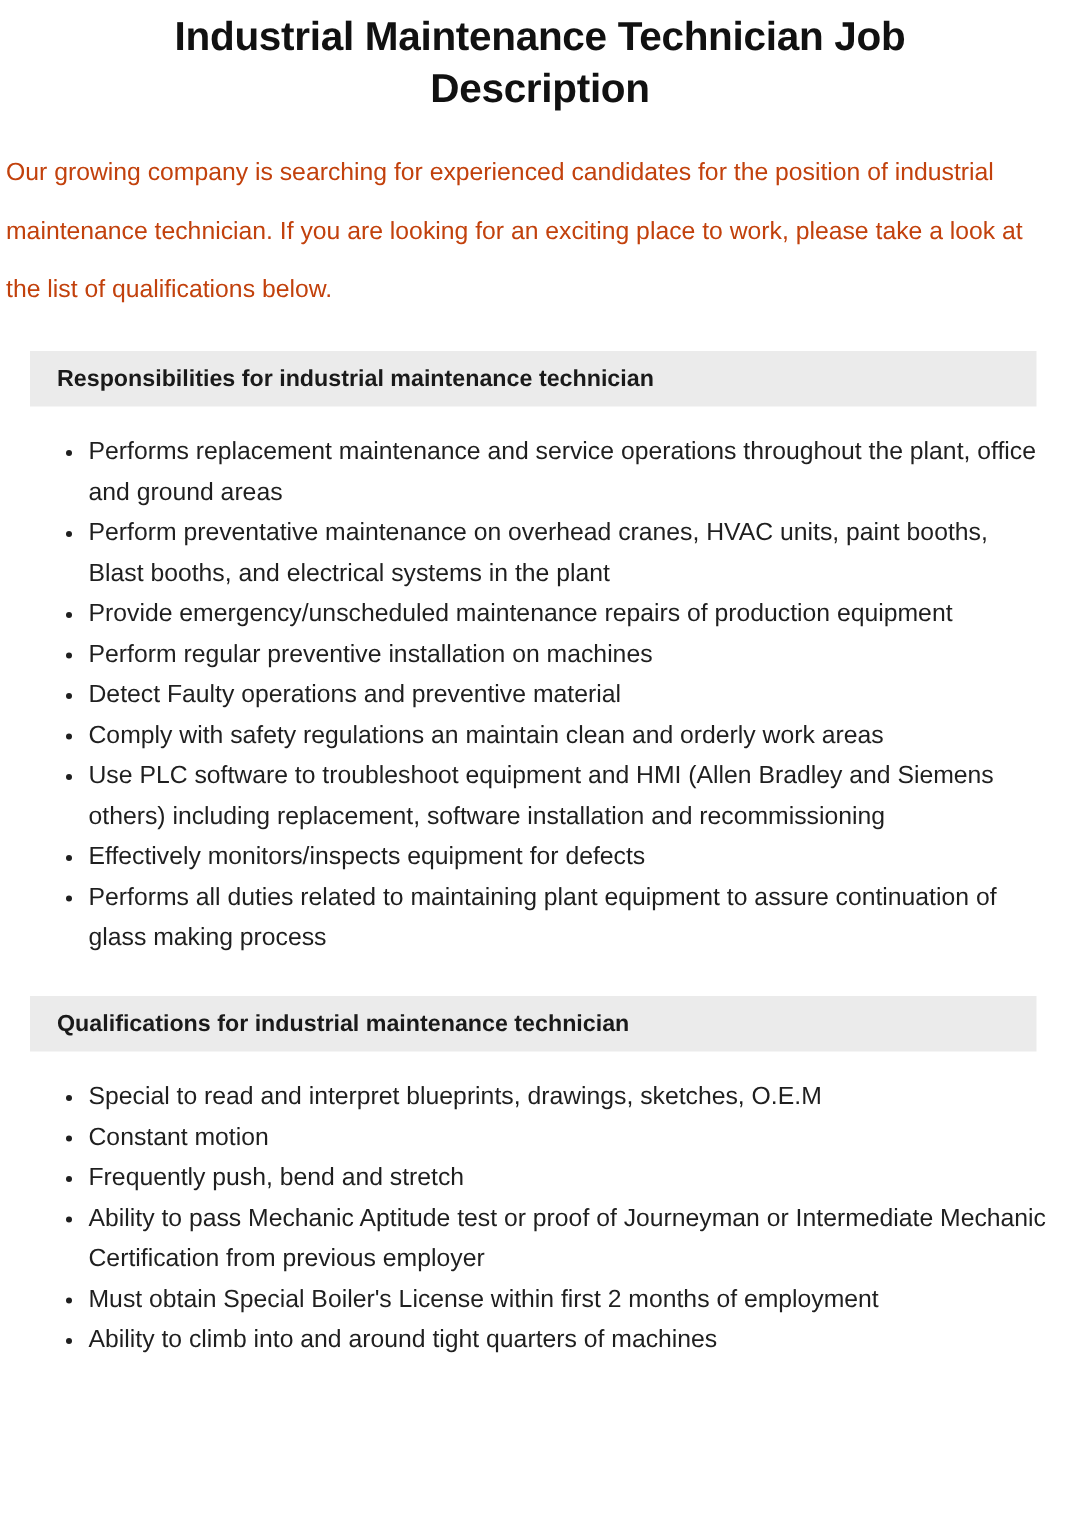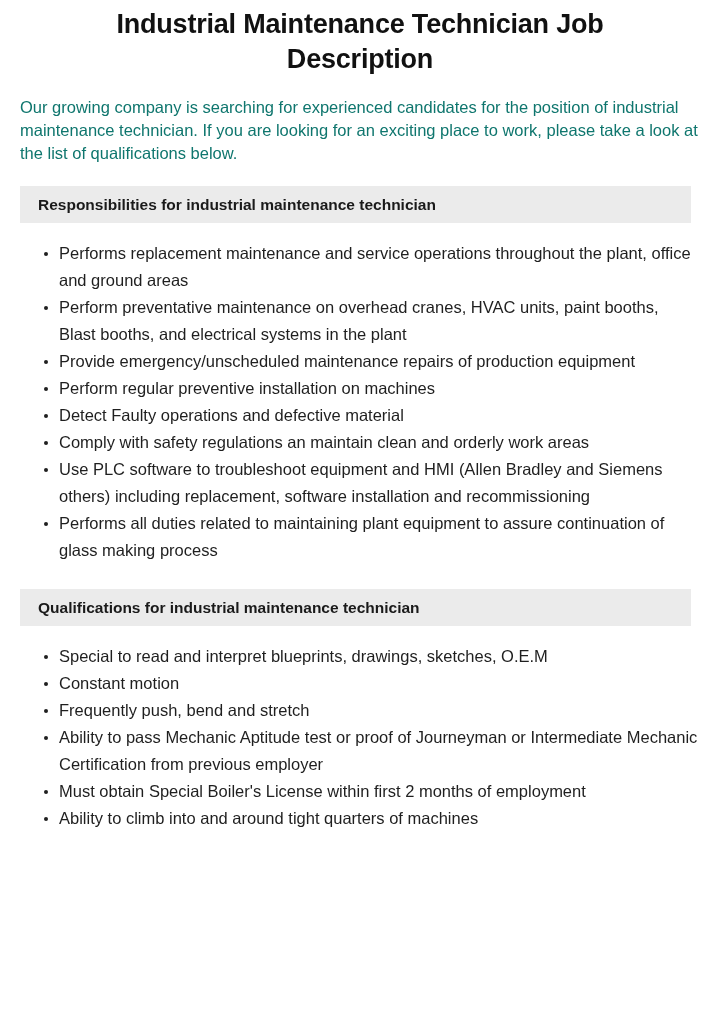--- a/index.html
+++ b/index.html
@@ -27,24 +27,24 @@
     line-height: 35px;
     text-align: center;
     color: #111111;
     letter-spacing: -0.2px;
     margin: 0;
     padding: 7px 58px 0 58px;
     box-sizing: border-box;
   }
   .intro {
     font-size: 16.5px;
-    line-height: 23px;
-    color: #0f766e;
+    line-height: 39px;
+    color: #c2410c;
     margin: 0;
-    padding: 19px 22px 0 20px;
+    padding: 19px 22px 0 4px;
     box-sizing: border-box;
   }
   .section {
     margin: 0;
     padding: 0;
   }
   .section-head {
     background: #ebebeb;
     margin: 21px 29px 0 20px;
     padding: 9px 0 9px 18px;
@@ -91,23 +91,24 @@
 
   <p class="intro">Our growing company is searching for experienced candidates for the position of industrial maintenance technician. If you are looking for an exciting place to work, please take a look at the list of qualifications below.</p>
 
   <div class="section">
     <div class="section-head">Responsibilities for industrial maintenance technician</div>
     <ul class="bullets">
       <li>Performs replacement maintenance and service operations throughout the plant, office and ground areas</li>
       <li>Perform preventative maintenance on overhead cranes, HVAC units, paint booths, Blast booths, and electrical systems in the plant</li>
       <li>Provide emergency/unscheduled maintenance repairs of production equipment</li>
       <li>Perform regular preventive installation on machines</li>
-      <li>Detect Faulty operations and defective material</li>
+      <li>Detect Faulty operations and preventive material</li>
       <li>Comply with safety regulations an maintain clean and orderly work areas</li>
       <li>Use PLC software to troubleshoot equipment and HMI (Allen Bradley and Siemens others) including replacement, software installation and recommissioning</li>
+      <li>Effectively monitors/inspects equipment for defects</li>
       <li>Performs all duties related to maintaining plant equipment to assure continuation of glass making process</li>
     </ul>
   </div>
 
   <div class="section">
     <div class="section-head qualifications">Qualifications for industrial maintenance technician</div>
     <ul class="bullets">
       <li>Special to read and interpret blueprints, drawings, sketches, O.E.M</li>
       <li>Constant motion</li>
       <li>Frequently push, bend and stretch</li>

